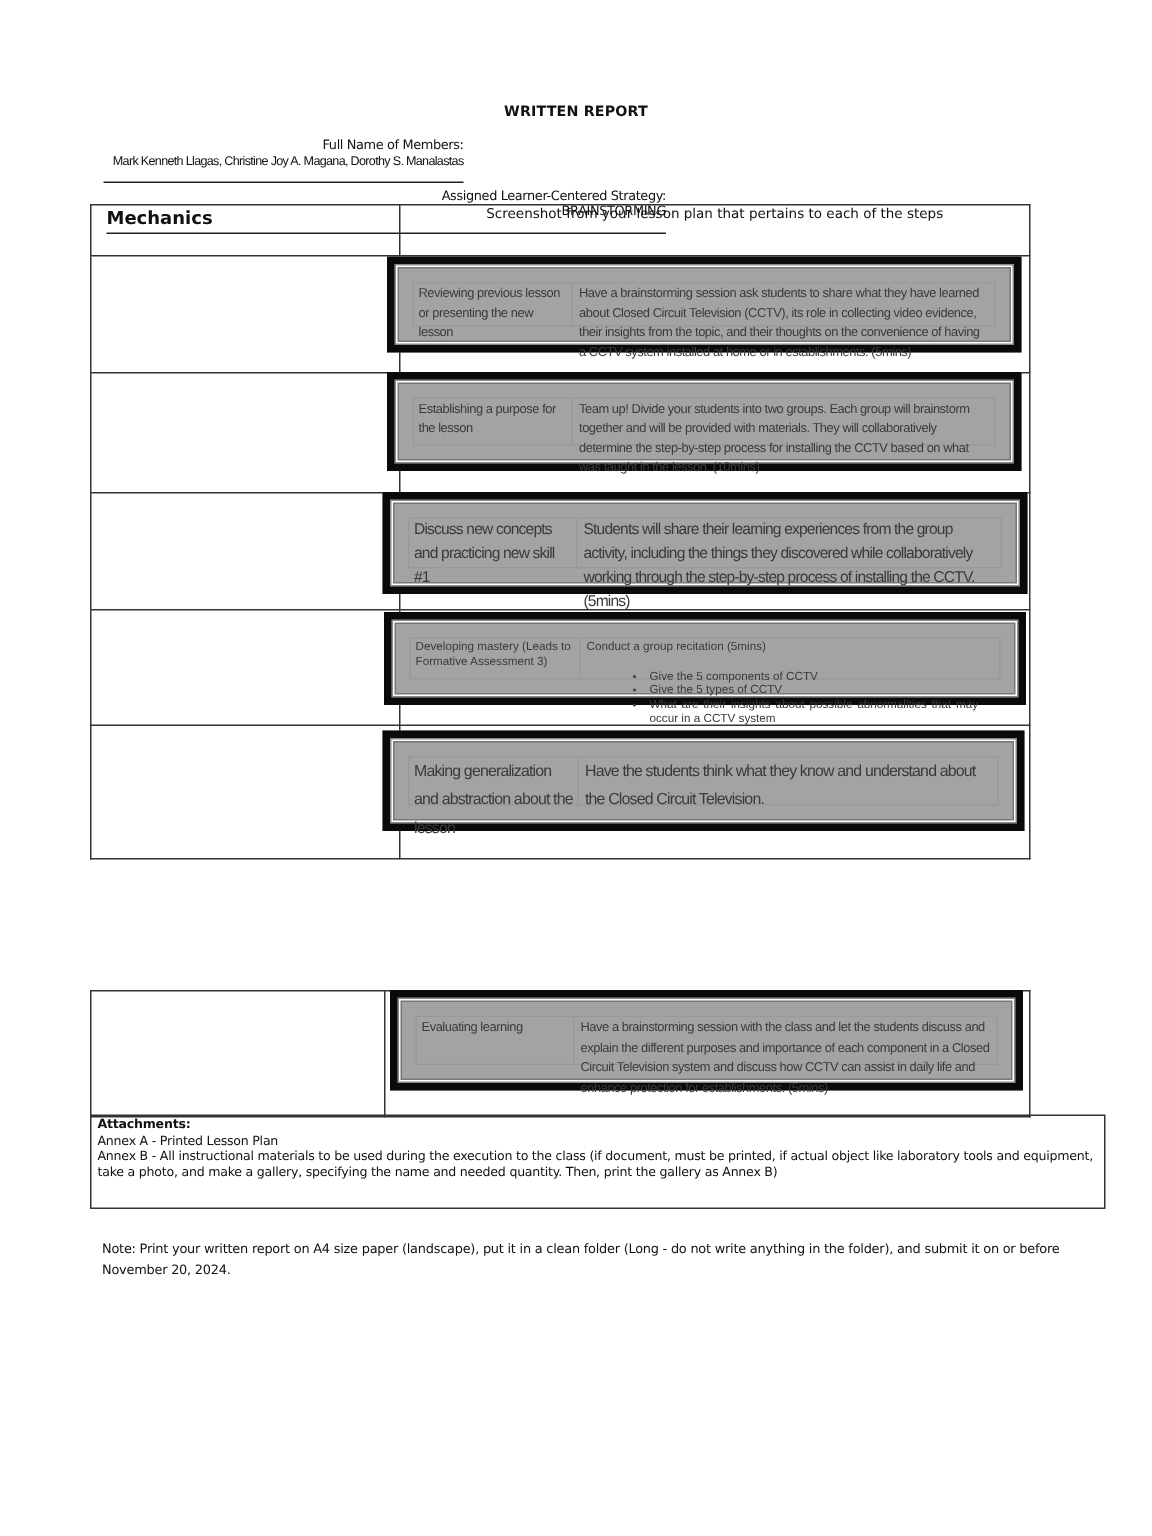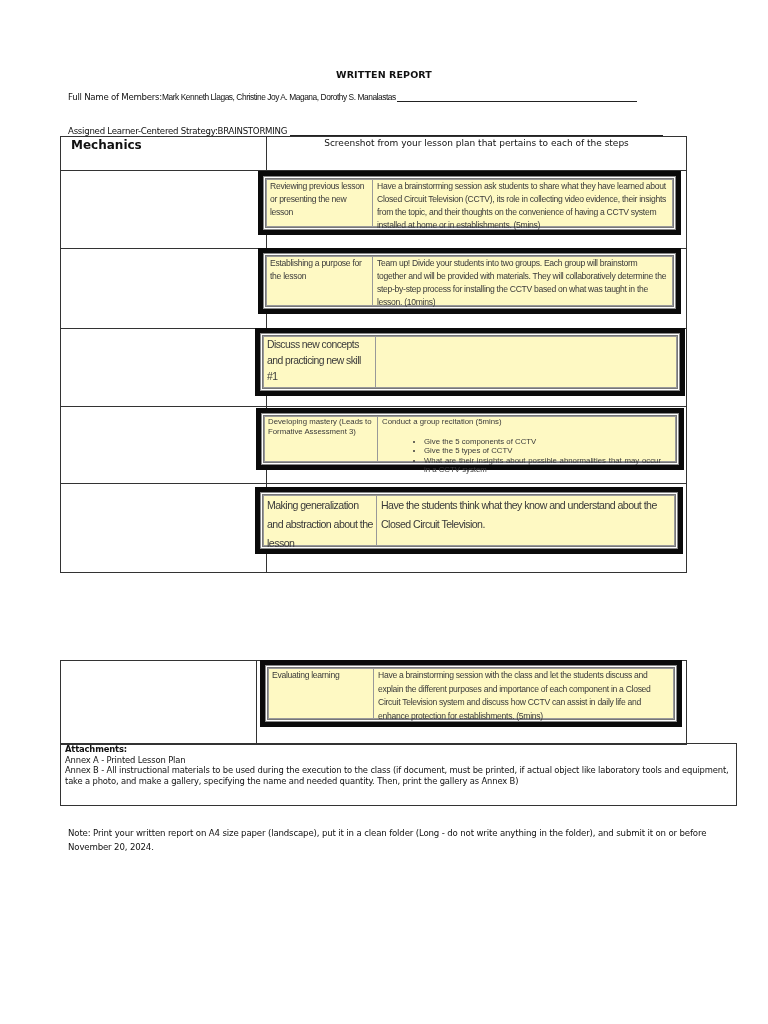--- a/index.html
+++ b/index.html
@@ -8,34 +8,35 @@
       font-family: "DejaVu Sans", "Liberation Sans", sans-serif; color: #111;
     }
     .abs { position: absolute; }
     .title {
       top: 69px; left: 0; width: 768px; text-align: center;
       font-size: 9.5px; font-weight: bold; letter-spacing: 0.1px;
     }
     .field-line {
       left: 68px; font-size: 8.6px; white-space: nowrap; display: flex; align-items: flex-end;
       letter-spacing: -0.25px;
+      flex-direction: column;
     }
     .field-line .rule { border-bottom: 1px solid #222; height: 9px; margin-left: 1px; }
     .names { font-family: "Liberation Sans", sans-serif; font-size: 8.4px; letter-spacing: -0.45px; }
 
     table.grid { border-collapse: collapse; position: absolute; }
     table.grid td { border: 1px solid #333; vertical-align: top; padding: 0; }
     .hdr-mech { font-size: 12px; font-weight: bold; padding: 1px 0 0 10px !important; }
     .hdr-shot { font-size: 9px; font-weight: normal; text-align: center; padding: 1px 0 0 0 !important; }
 
     .shot {
-      position: absolute; background: #fef9c3;
+      position: absolute; background: #a3a3a3;
       border: 5px solid #0a0a0a;
       box-shadow: inset 0 0 0 1px #888, inset 0 0 0 2px #fff, inset 0 0 0 3px #777;
-      padding: 3px;
+      padding: 12px;
       font-family: "Liberation Sans", sans-serif; color: #3a3a3a;
       box-sizing: border-box;
     }
     .shot .inner { display: flex; height: 100%; border: 1px solid #999; box-sizing: border-box; }
     .shot .lcol { border-right: 1px solid #999; padding: 0 3px; box-sizing: border-box; }
     .shot .rcol { padding: 0 4px; flex: 1; box-sizing: border-box; }
     .shot ul { margin: 10px; padding-left: 32px; }
     .shot li { margin: 0; }
 
     .attach {
@@ -105,20 +106,21 @@
 <div class="shot" style="left:258px; top:248px; width:423px; height:66px; font-size:8.6px; line-height:13px; letter-spacing:-0.3px;">
   <div class="inner">
     <div class="lcol" style="width:106px;">Establishing a purpose for the lesson</div>
     <div class="rcol">Team up! Divide your students into two groups. Each group will brainstorm together and will be provided with materials. They will collaboratively determine the step-by-step process for installing the CCTV based on what was taught in the lesson. (10mins)</div>
   </div>
 </div>
 
 <div class="shot" style="left:255px; top:328px; width:430px; height:68px; font-size:10.4px; line-height:16px; letter-spacing:-0.55px;">
   <div class="inner">
     <div class="lcol" style="width:112px;">Discuss new concepts and practicing new skill #1</div>
+    <div class="rcol">Students will share their learning experiences from the group activity, including the things they discovered while collaboratively working through the step-by-step process of installing the CCTV. (5mins)</div>
   </div>
 </div>
 
 <div class="shot" style="left:256px; top:408px; width:428px; height:62px; font-size:7.8px; line-height:9.5px; letter-spacing:0px;">
   <div class="inner">
     <div class="lcol" style="width:113px;">Developing mastery (Leads to Formative Assessment 3)</div>
     <div class="rcol">
       <div>Conduct a group recitation (5mins)</div>
       <ul>
         <li>Give the 5 components of CCTV</li>

